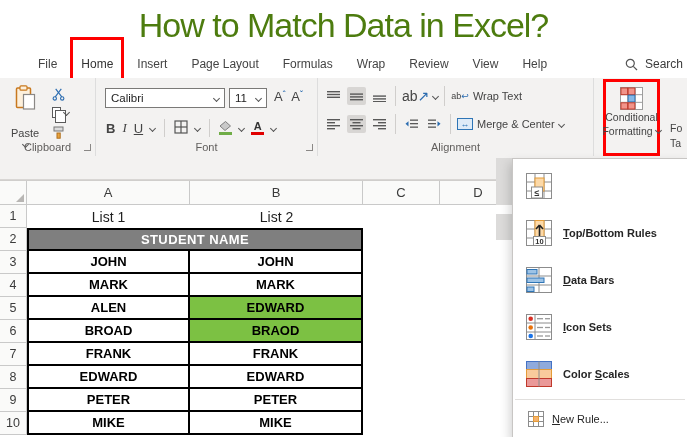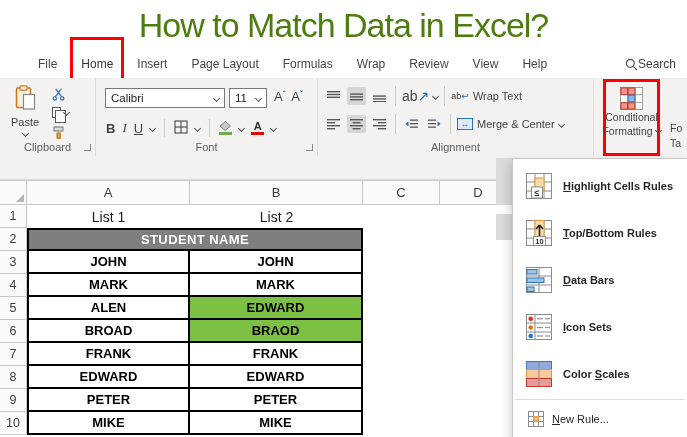--- a/index.html
+++ b/index.html
@@ -6,32 +6,32 @@
   html,body{width:687px;height:437px}
   body{position:relative;overflow:hidden;background:#fff;font-family:"Liberation Sans","DejaVu Sans",sans-serif;color:#444}
   
   .title{position:absolute;top:0;left:0;right:0;height:50px;display:flex;align-items:center;justify-content:center;
          font-size:34px;font-weight:normal;color:#4d7c0f;letter-spacing:-1px;white-space:nowrap}
   
   .tabrow{position:absolute;top:50px;left:0;right:0;height:28px;background:#fff;display:flex;align-items:center;
           gap:24px;padding-left:38px;font-size:12px;color:#444}
   .tab{white-space:nowrap;cursor:default}
   .tab-home{border:3px solid #f00;padding:17px 8px;margin:0 -11px;color:#333}
-  .search{margin-left:auto;display:flex;align-items:center;gap:0;color:#3b3b3b;width:62px;flex:0 0 auto;overflow:hidden;white-space:nowrap}
+  .search{margin-left:auto;display:flex;align-items:center;gap:7px;color:#3b3b3b;width:62px;flex:0 0 auto;overflow:hidden;white-space:nowrap}
   
   .ribbon{position:absolute;top:78px;left:0;right:0;height:102px;background:#f3f2f1;border-bottom:1px solid #d8d6d4;font-size:11px}
   .grp{position:absolute;top:0;height:78px;border-right:1px solid #ddd}
   .g-clip{left:0;width:96px}.g-font{left:96px;width:222px}.g-align{left:318px;width:276px}.g-styles{left:594px;right:0;border-right:none}
   .grp-label{position:absolute;bottom:3px;left:0;right:0;text-align:center;font-size:11px;color:#605e5c}
   .lnchr{position:absolute;right:4px;bottom:5px;width:7px;height:7px;border-left:1px solid #8a8886;border-top:1px solid #8a8886;transform:rotate(180deg)}
   .chev{display:inline-block;width:5px;height:5px;border-right:1.3px solid #555;border-bottom:1.3px solid #555;transform:rotate(45deg);vertical-align:2px}
   .vsep{width:1px;background:#d0cecc;align-self:stretch;margin:1px 2px}
   
   .paste-btn{position:absolute;left:5px;top:7px;width:40px;text-align:center;color:#444;cursor:pointer}
-  .paste-btn .pl{display:block;margin-top:4px}
+  .paste-btn .pl{display:block;margin-top:15px}
   .clip-small{position:absolute;left:52px;display:flex;align-items:center;gap:3px;cursor:pointer}
   .cut{top:10px}.copy{top:29px}.fp{top:48px}
   .copy-ic{display:inline-block;width:9px;height:11px;border:1.2px solid #5a5a5a;background:#fff;position:relative}
   .copy-ic::after{content:"";position:absolute;left:2px;top:2px;width:9px;height:11px;border:1.2px solid #5a5a5a;background:#fff}
   
   .combo{position:absolute;height:20px;background:#fff;border:1px solid #7a7977;display:flex;align-items:center;
          justify-content:space-between;padding:0 5px;font-size:11.5px;color:#222;cursor:pointer}
   .fname{left:9px;top:10px;width:120px}.fsize{left:133px;top:10px;width:38px}
   .grow-btns{position:absolute;left:178px;top:11px;display:flex;gap:6px;font-size:13px;color:#444}
   .grow-btns sup{font-size:8px;color:#2b6cb0;font-weight:bold}
@@ -371,21 +371,20 @@
 
 <div class="menu">
   <div class="mi">
     <svg width="26" height="26" viewBox="0 0 26 26">
       <rect x="0.5" y="0.5" width="25" height="25" fill="#fff" stroke="#8c8c8c"></rect>
       <path d="M9 .5 V25.5 M18 .5 V25.5 M.5 9 H25.5 M.5 18 H25.5" stroke="#8c8c8c" fill="none"></path>
       <rect x="9" y="5" width="9" height="13" fill="#fcd9a8" stroke="#e49c39"></rect>
       <rect x="5.5" y="14" width="11" height="11" fill="#fff" stroke="#8c8c8c"></rect>
       <text x="11" y="22.5" font-size="9" fill="#333" text-anchor="middle">≤</text>
     </svg>
-    <span><span></span><span class="acc">H</span><span>ighlight Cells Rules</span></span>
   </div>
   <div class="mi">
     <svg width="26" height="26" viewBox="0 0 26 26">
       <rect x="0.5" y="0.5" width="25" height="25" fill="#fff" stroke="#8c8c8c"></rect>
       <path d="M9 .5 V25.5 M18 .5 V25.5 M.5 9 H25.5 M.5 18 H25.5" stroke="#8c8c8c" fill="none"></path>
       <rect x="9" y="0.5" width="9" height="25" fill="#fcd9a8" stroke="#e49c39"></rect>
       <path d="M13.5 17 V5 M13.5 5 L10 9 M13.5 5 L17 9" stroke="#222" stroke-width="1.6" fill="none"></path>
       <rect x="7.5" y="16.5" width="12" height="9" fill="#fff" stroke="#8c8c8c"></rect>
       <text x="13.5" y="23.8" font-size="7.5" fill="#333" text-anchor="middle">10</text>
     </svg>

